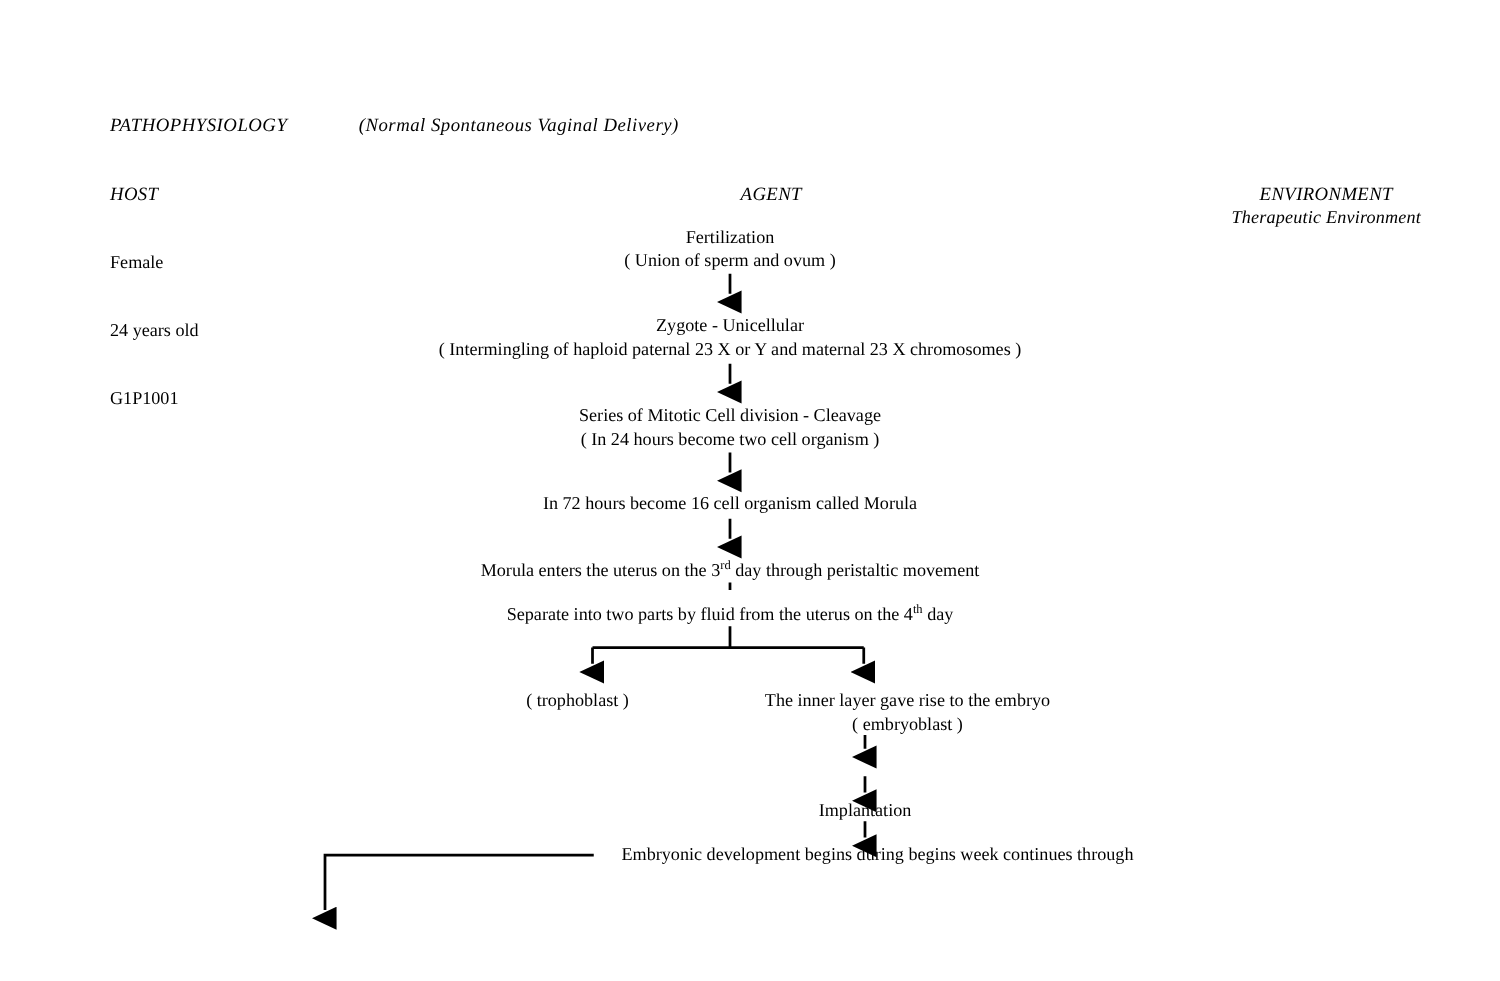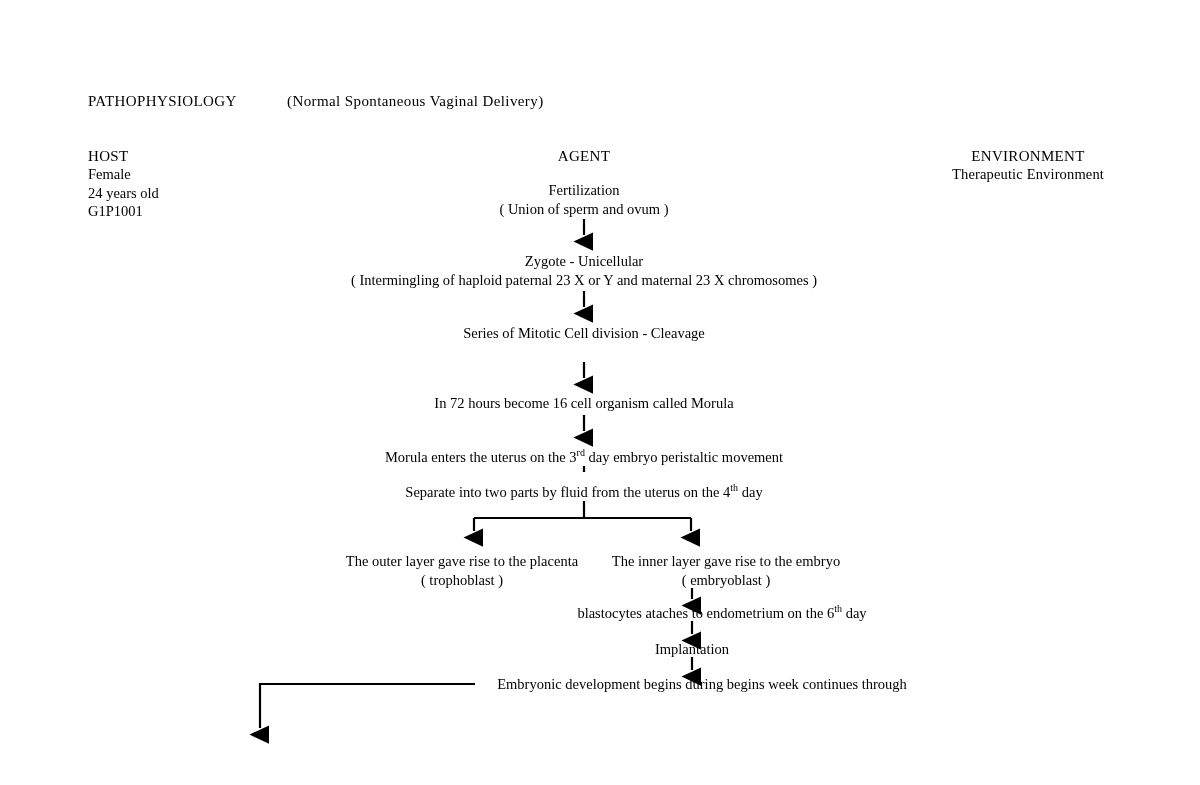--- a/index.html
+++ b/index.html
@@ -20,41 +20,42 @@
     left: 0; top: 0;
     width: 1200px;
     height: 785px;
   }
   .txt {
     position: absolute;
     white-space: nowrap;
     font-size: 14.5px;
     line-height: 18px;
     letter-spacing: 0.15px;
+    font-style: italic;
   }
-  .center { transform: translateX(-50%); text-align: center; }
+  .center { transform: translateX(-50%); text-align: center; margin-left: 33px; }
   .title { font-size: 15px; letter-spacing: 0.4px; }
   .colhead { font-size: 15px; letter-spacing: 0.3px; }
   .block { position: absolute; transform: translateX(-50%); text-align: center; }
   .block .line {
     display: block;
     white-space: nowrap;
     font-size: 14.5px;
     line-height: 18.5px;
   }
   sup { font-size: 10px; vertical-align: super; line-height: 0; }
   svg.arrows {
     position: absolute;
     left: 0; top: 0;
     width: 1200px;
     height: 785px;
     pointer-events: none;
   }
   .host-block { position: absolute; }
-  .host-block .line { display: block; white-space: nowrap; font-size: 14.5px; line-height: 18.5px; }
+  .host-block .line { display: block; white-space: nowrap; font-size: 14.5px; line-height: 18.5px; margin-top: 36px; }
 </style>
 </head>
 <body>
 
 <div class="canvas">
 
   <div class="txt title" style="left:88px; top:92px;">PATHOPHYSIOLOGY</div>
   <div class="txt title" style="left:258px; top:92px;margin-left:29px;">(Normal Spontaneous Vaginal Delivery)</div>
 
   <div class="txt colhead" style="left:88px; top:147px;">HOST</div>
@@ -74,47 +75,44 @@
     <span class="line">( Union of sperm and ovum )</span>
   </div>
 
   <div class="block" style="left:584px; top:252px;">
     <span class="line">Zygote - Unicellular</span>
     <span class="line">( Intermingling of haploid paternal 23 X or Y and maternal 23 X chromosomes )</span>
   </div>
 
   <div class="block" style="left:584px; top:324px;">
     <span class="line">Series of  Mitotic Cell division - Cleavage</span>
+    <span class="line">( In 24 hours become two cell organism )</span>
   </div>
 
   <div class="block" style="left:584px; top:394px;">
     <span class="line">In 72 hours become 16 cell organism called Morula</span>
   </div>
 
   <div class="block" style="left:584px; top:448px;">
-    <span class="line"><span>Morula enters the uterus on the 3</span><sup>rd</sup><span> day embryo peristaltic movement</span></span>
+    <span class="line"><span>Morula enters the uterus on the 3</span><sup>rd</sup><span> day through peristaltic movement</span></span>
   </div>
 
   <div class="block" style="left:584px; top:483px;text-align:center;">
     <span class="line"><span>Separate into two parts by fluid from the uterus on the 4</span><sup>th</sup><span> day</span></span>
   </div>
 
   <div class="block" style="left:462px; top:552px;">
-    <span class="line">The outer layer gave rise to the placenta</span>
     <span class="line">( trophoblast )</span>
   </div>
 
   <div class="block" style="left:726px; top:552px;">
     <span class="line">The inner layer gave rise to the embryo</span>
     <span class="line">( embryoblast )</span>
   </div>
 
-  <div class="block" style="left:722px; top:604px;">
-    <span class="line"><span>blastocytes ataches to endometrium on the 6</span><sup>th</sup><span> day</span></span>
-  </div>
 
   <div class="block" style="left:692px; top:640px;">
     <span class="line">Implantation</span>
   </div>
 
   <div class="block" style="left:702px; top:675px;">
     <span class="line">Embryonic development begins during begins week continues through</span>
   </div>
 
   <svg class="arrows" viewBox="0 0 1200 785">

